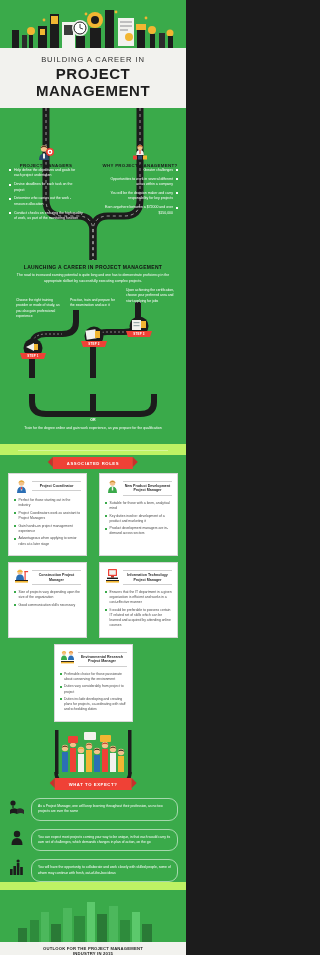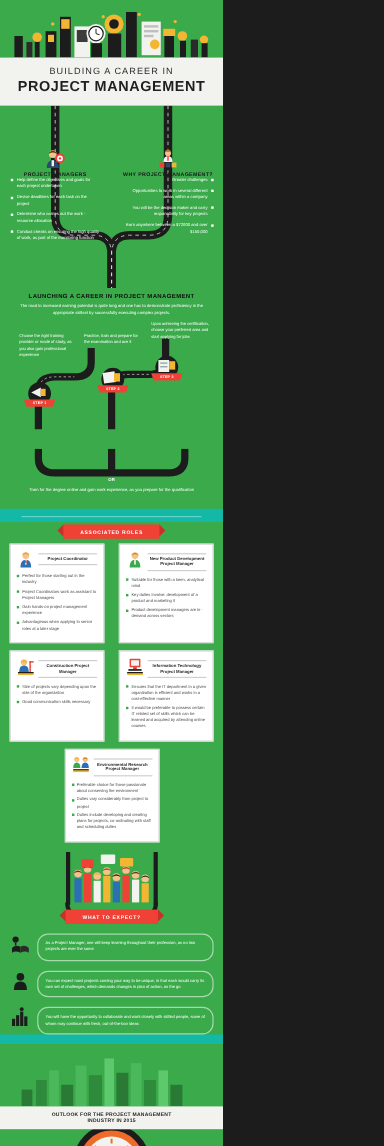--- a/index.html
+++ b/index.html
@@ -6,21 +6,21 @@
   html, body {
     width: 186px;
     background: #1c1c1c;
     font-family: "Liberation Sans", sans-serif;
   }
   .page {
     position: relative;
     width: 186px;
     height: 955px;
     overflow: hidden;
-    background: #14b8a6;
+    background: #bef264;
   }
 
   
   .hero-band {
     position: relative;
     height: 48px;
     background: #3aaa4a;
     overflow: hidden;
   }
   .hero-objs { position: absolute; bottom: 0; left: 0; width: 186px; height: 48px; }
@@ -33,21 +33,21 @@
     text-align: center;
     z-index: 4;
   }
   .title-line1 {
     font-size: 7.6px;
     letter-spacing: 0.9px;
     color: #2e2e2e;
     font-weight: 400;
   }
   .title-line2 {
-    font-size: 12px;
+    font-size: 15px;
     letter-spacing: 0.5px;
     color: #1f1f1f;
     font-weight: bold;
     margin-top: 1px;
   }
 
   
   .sec-intro { position: relative; height: 152px; background: #3aaa4a; }
 
   .road-wrap { position: absolute; inset: 0; }

